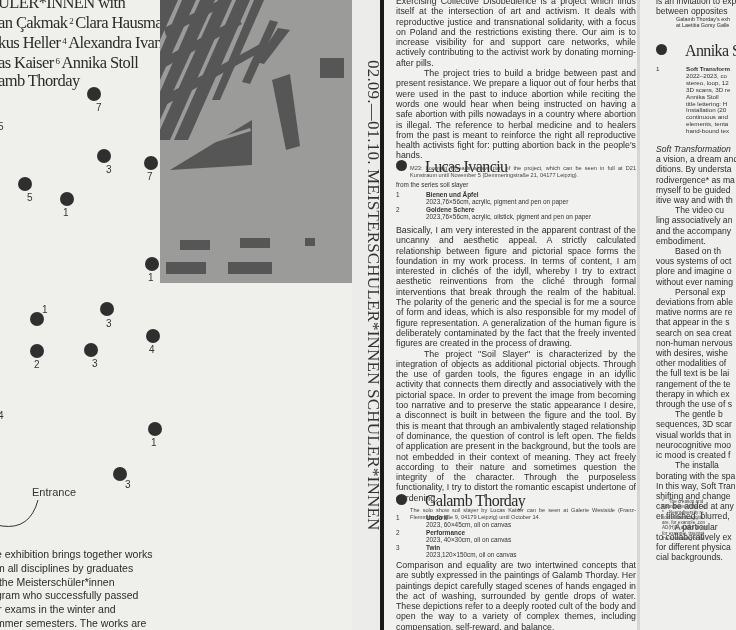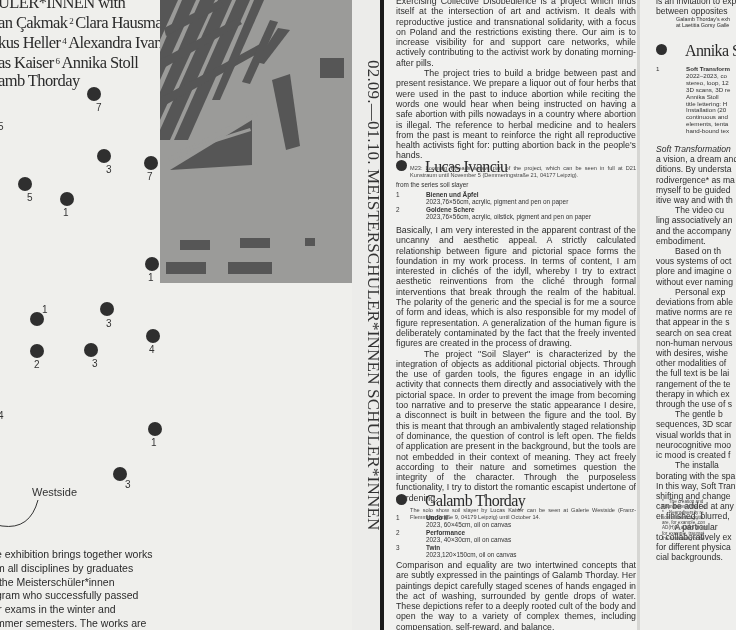--- a/index.html
+++ b/index.html
@@ -78,21 +78,21 @@
       <div class="dot" style="left: 84px; top: 343px;"></div>
       <div class="dot-label" style="left: 92px; top: 358px;">3</div>
       <div class="dot" style="left: 148px; top: 422px;"></div>
       <div class="dot-label" style="left: 151px; top: 437px;">1</div>
       <div class="dot" style="left: 113px; top: 467px;"></div>
       <div class="dot-label" style="left: 125px; top: 479px;">3</div>
       <div class="dot-label" style="left: -2px; top: 121px;">5</div>
       <div class="dot-label" style="left: -2px; top: 410px;">4</div>
     </div>
 
-  <div class="entrance">Westside</div>
+  <div class="entrance">Entrance</div>
   <svg class="entrance-arc" width="70" height="40" viewBox="0 0 70 40">
     <path d="M48 4 Q40 34 12 30 Q4 29 0 26" fill="none" stroke="#333" stroke-width="1"></path>
   </svg>
 
   <div class="intro">
     <div>e exhibition brings together works</div>
     <div>m all disciplines by graduates</div>
     <div style="white-space:pre"> the Meisterschüler*innen</div>
     <div>gram who successfully passed</div>
     <div>ir exams in the winter and</div>

